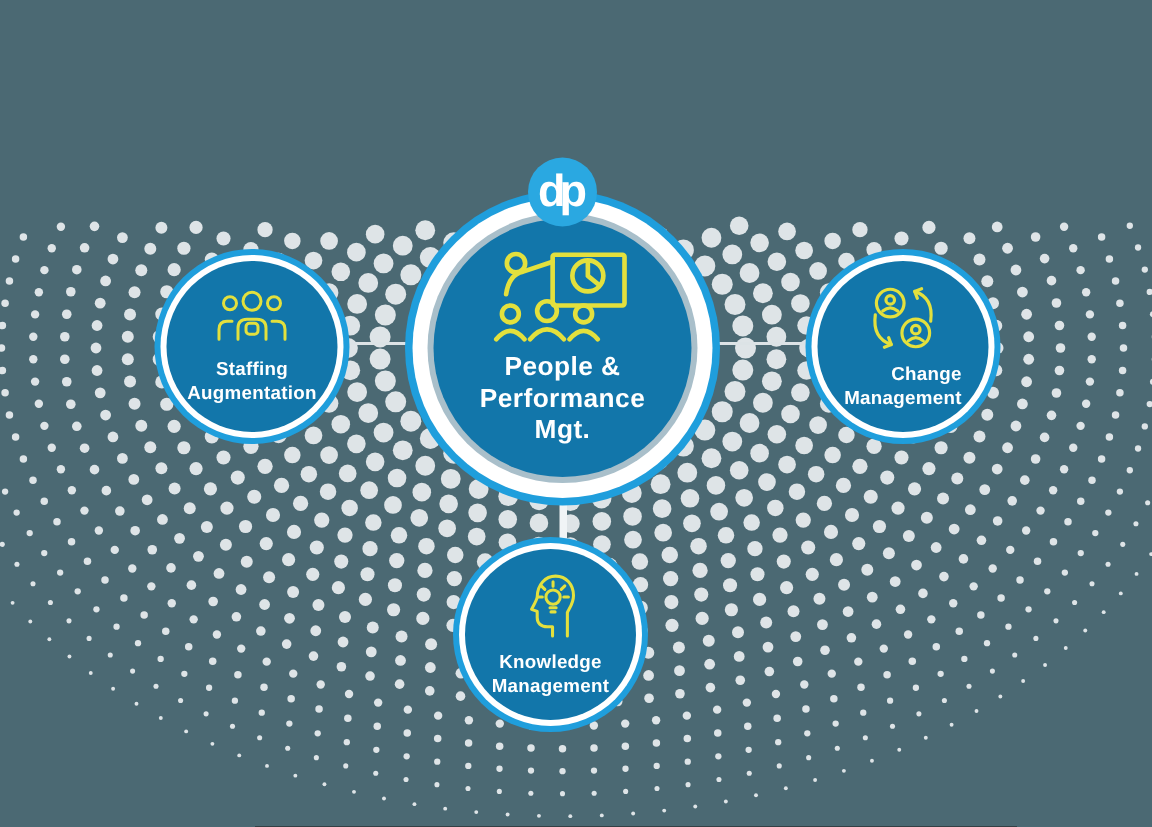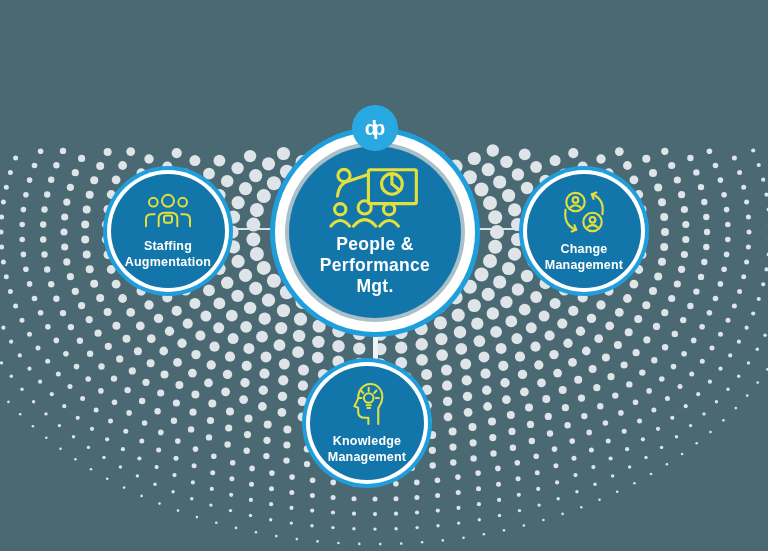--- a/index.html
+++ b/index.html
@@ -21,34 +21,34 @@
   }
   .node-center{
     left:289px;top:146px;width:172px;height:172px;
     box-shadow:0 0 0 4px var(--ring-gray),0 0 0 14px var(--ring-white),0 0 0 19px var(--ring-accent);
   }
   .node-sat{
     width:114px;height:114px;
     box-shadow:0 0 0 4px var(--ring-white),0 0 0 8px var(--ring-accent);
   }
   .node-left{left:111px;top:174px;}
-  .node-right{left:527px;top:174px;}
+  .node-right{left:545px;top:174px;text-align:right;}
   .node-bottom{left:310px;top:366px;}
   .icon{display:block;}
   .icon *{stroke:var(--icon-stroke);fill:none;stroke-linecap:round;stroke-linejoin:round;}
   .icon-lg *{stroke-width:3.3;}
   .icon-sm *{stroke-width:3;}
   .label{font-weight:bold;}
   .label-center{font-size:17.5px;line-height:21px;letter-spacing:.3px;margin-top:5px;}
   .label-sat{font-size:12.5px;line-height:16px;letter-spacing:.2px;margin-top:7px;}
   .logo{
     position:absolute;left:352px;top:105px;width:46px;height:46px;border-radius:50%;
     background:var(--logo-fill);color:var(--logo-text);z-index:3;
     display:flex;align-items:center;justify-content:center;
-    font-weight:bold;font-size:20px;letter-spacing:-4px;padding-right:4px;box-sizing:border-box;
+    font-weight:bold;font-size:30px;letter-spacing:-4px;padding-right:4px;box-sizing:border-box;
   }
 </style>
 </head>
 <body>
 
 <div class="stage" style="--background: #4b6973; --node-fill: #1276aa; --ring-accent: #1f9edc; --ring-white: #ffffff; --ring-gray: #a9bfca; --icon-stroke: #e3e03d; --logo-fill: #2aa8e1; --logo-text: #ffffff; --label-text: #ffffff; --dot-color: #e9eef0; --connector: #dce3e6;">
 
   <svg class="dots-layer" width="768" height="551">
       <circle cx="497.0" cy="232.0" r="7.0" fill="#e9eef0" opacity="0.93"></circle>
       <circle cx="495.2" cy="246.7" r="7.0" fill="#e9eef0" opacity="0.93"></circle>

